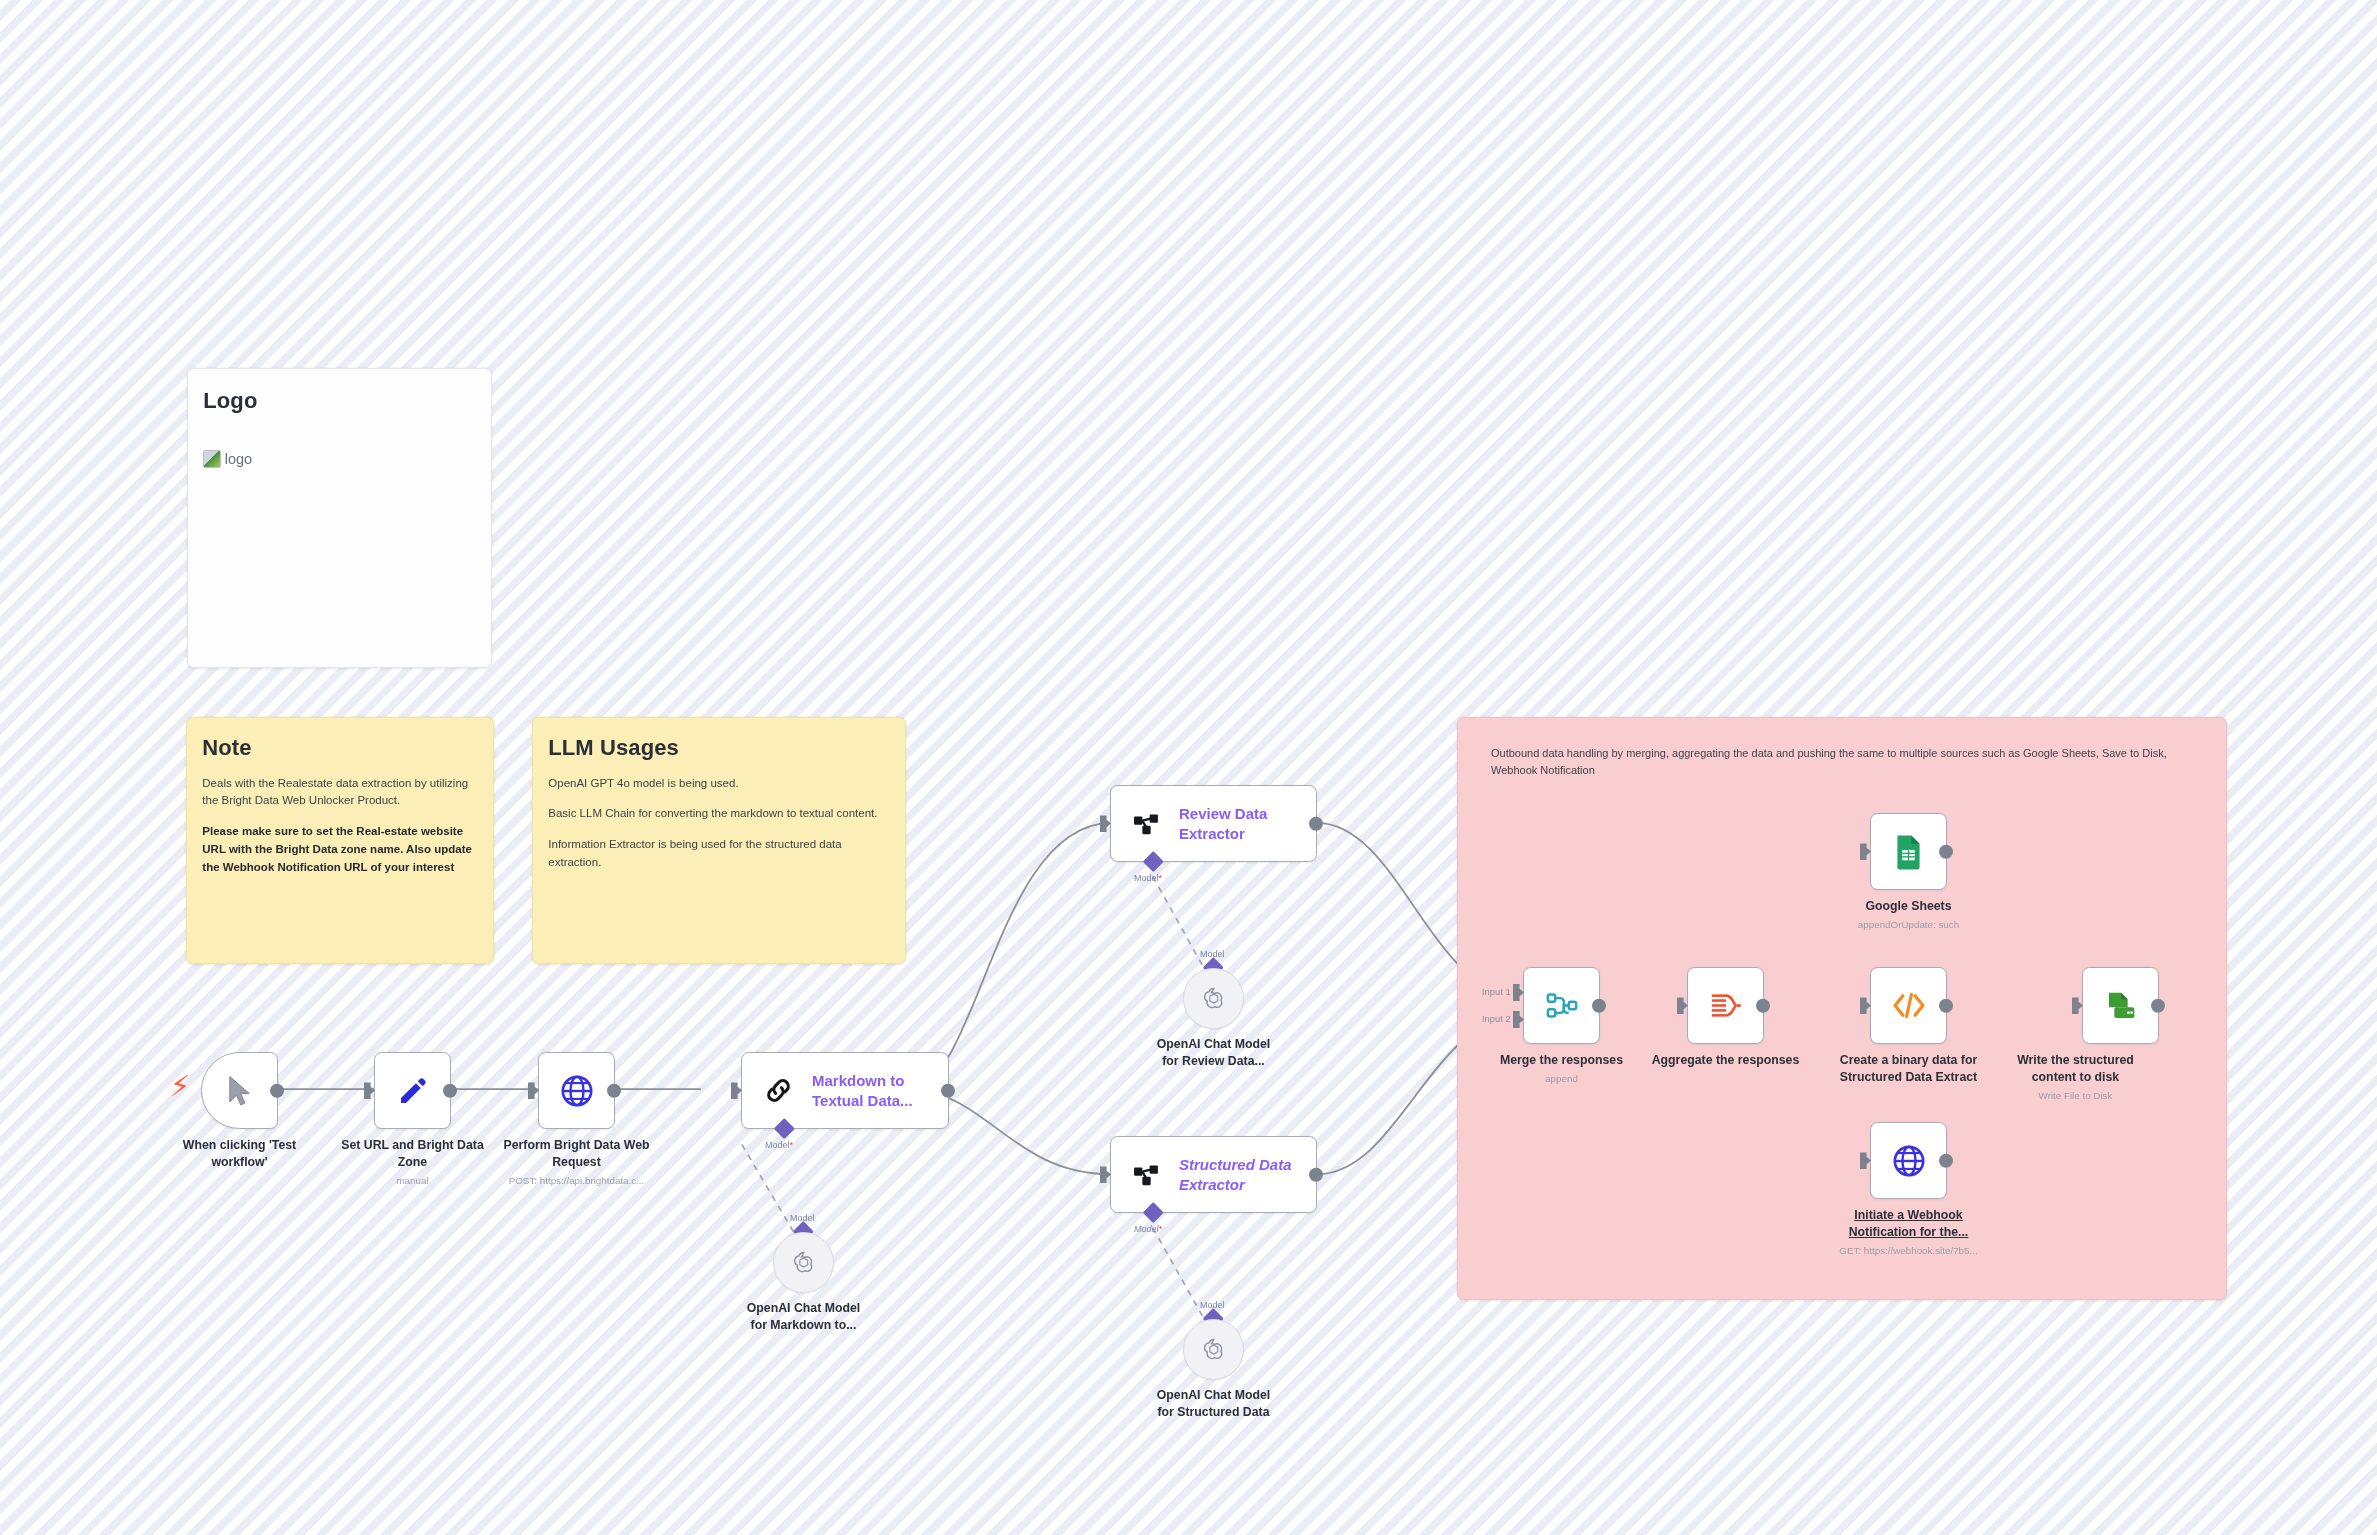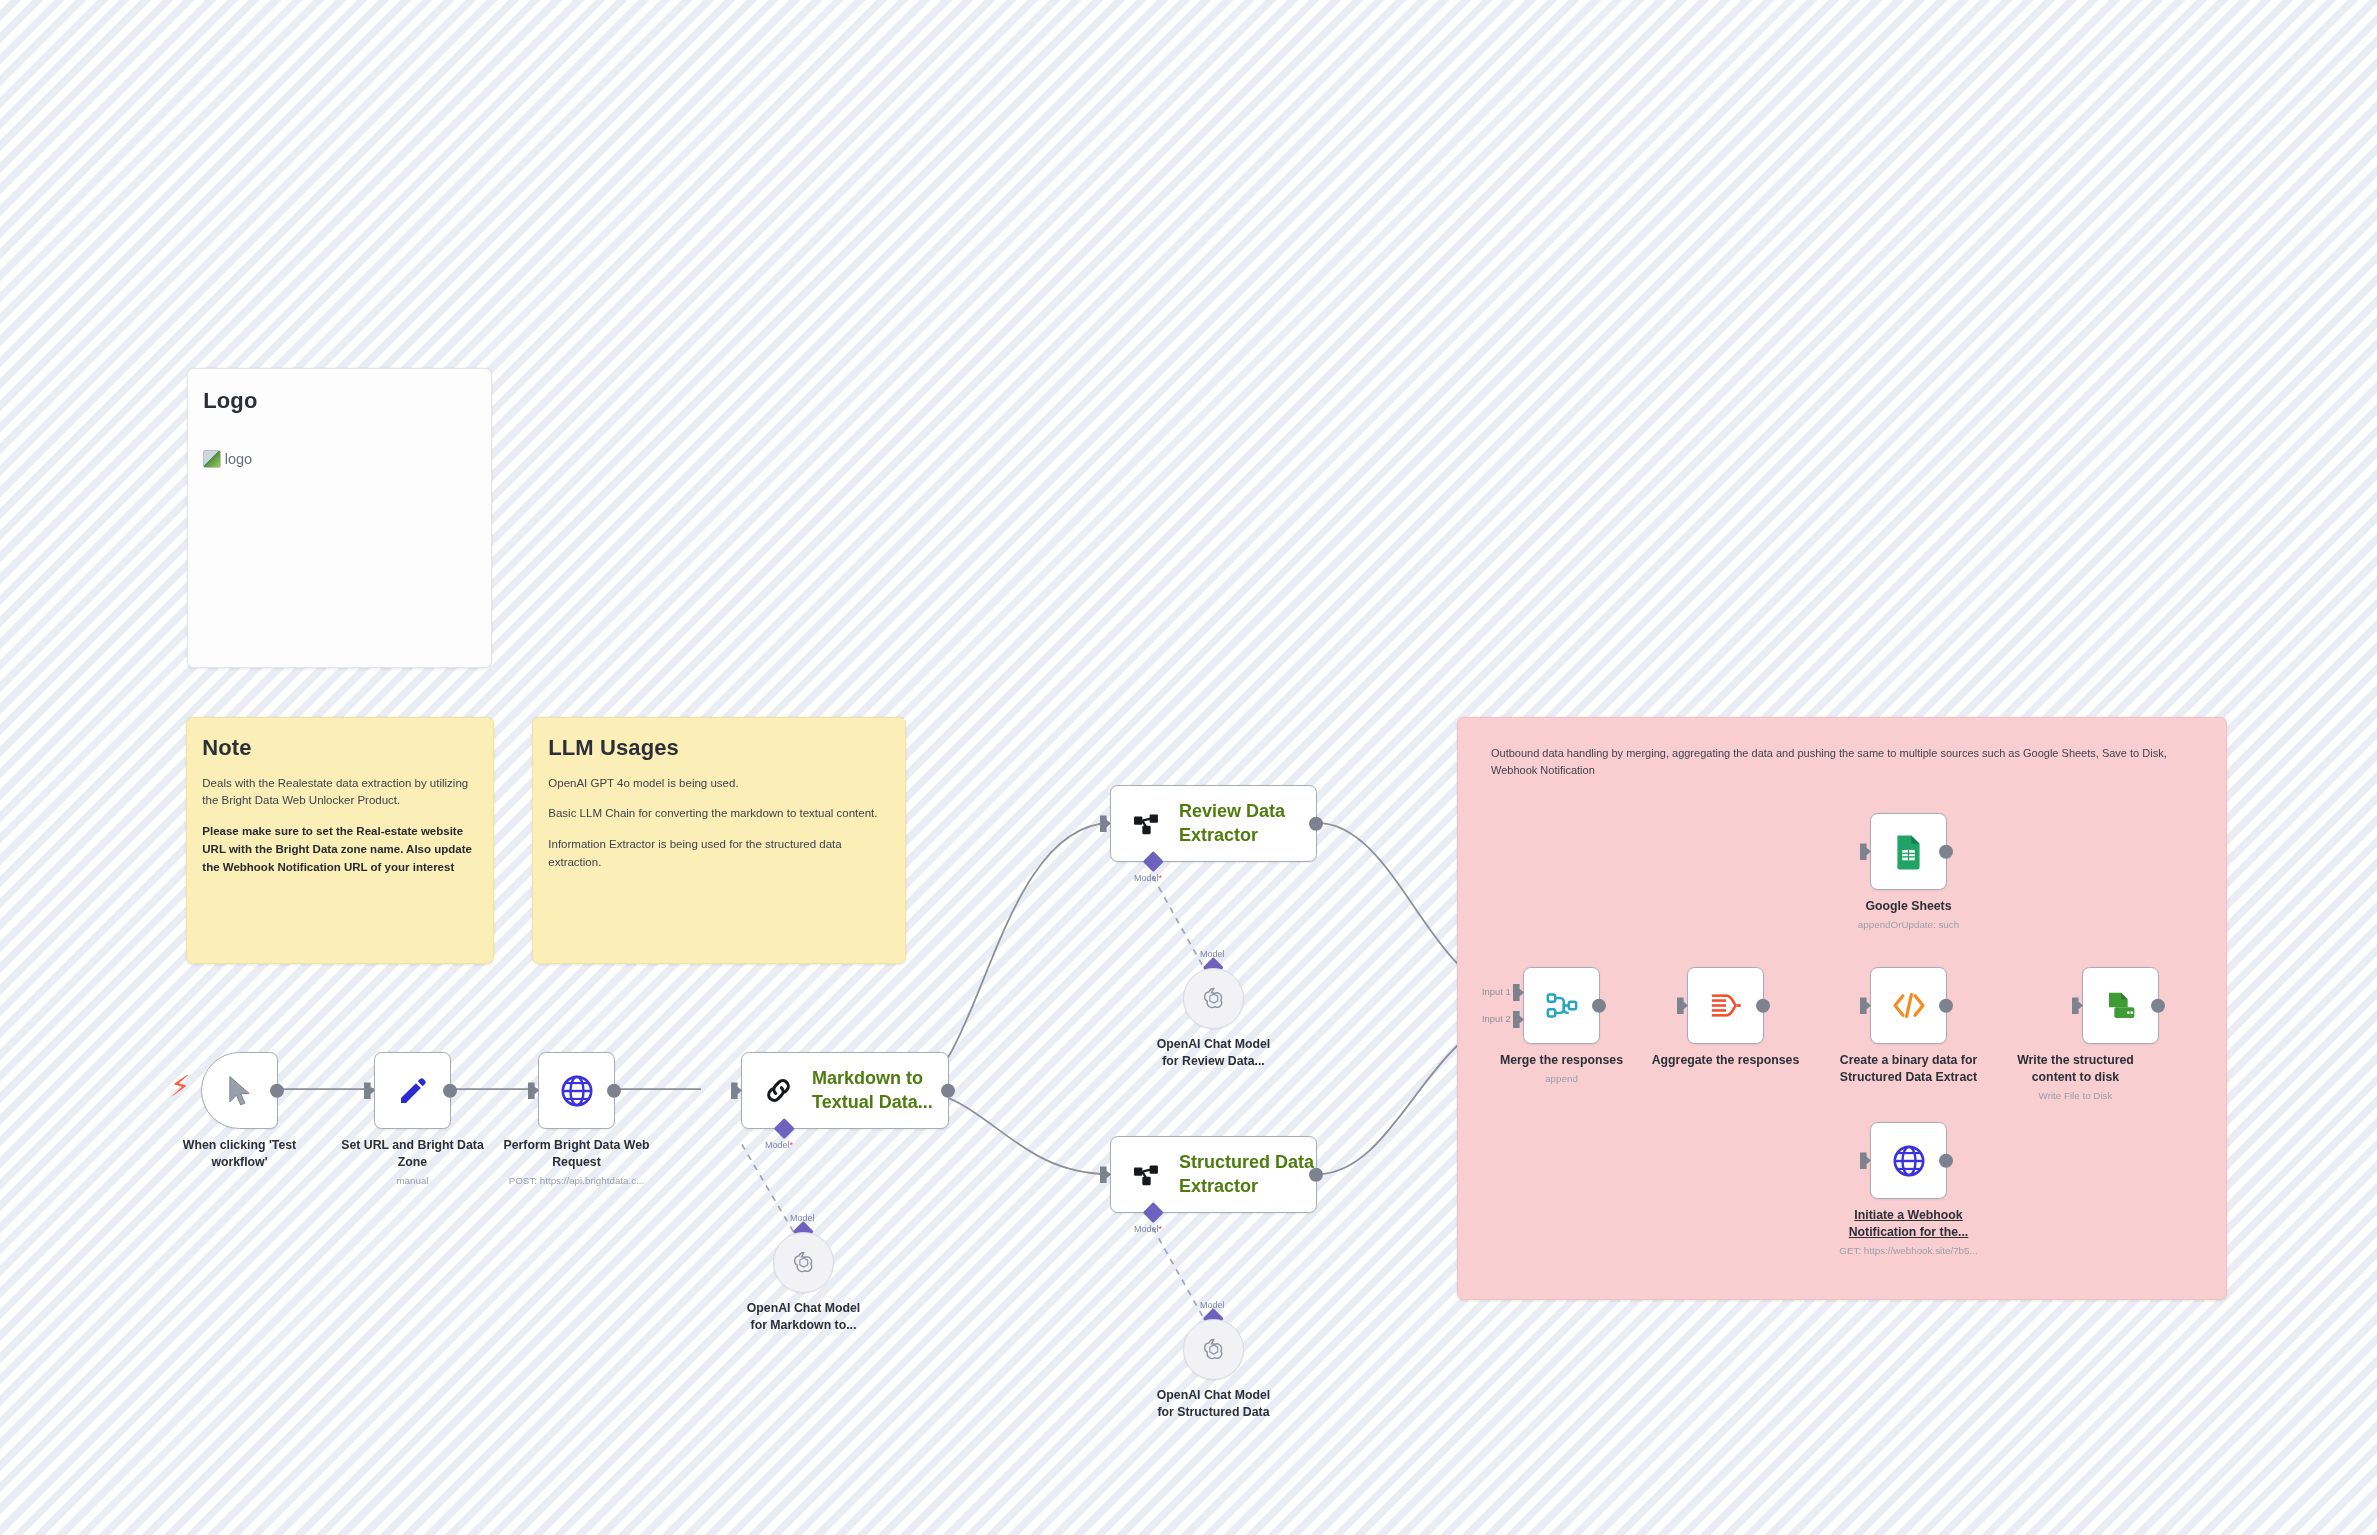--- a/index.html
+++ b/index.html
@@ -47,21 +47,21 @@
       box-shadow:0 0.9px 1.7px rgba(30,35,45,.07);position:relative;}
   .node.trigger .box{border-top-left-radius:39px;border-bottom-left-radius:39px;}
   .node .caption{position:absolute;left:50%;transform:translateX(-50%);
       text-align:center;font-size:12.3px;line-height:1.35;color:#2b2f38;
       font-weight:600;white-space:pre-line;width:196px;}
   .node .subtitle{position:absolute;left:50%;transform:translateX(-50%);
       text-align:center;font-size:9.8px;color:#9aa0ab;width:213px;}
 
   
   .node.wide .box{justify-content:flex-start;padding-left:22px;gap:19px;}
-  .node.wide .inlabel{font-size:18px;line-height:1.3;color:#4d7c0f;font-weight:600;white-space:pre-line;}
+  .node.wide .inlabel{font-size:15px;line-height:1.3;color:#8b5cf6;font-weight:600;white-space:pre-line;}
 
   
   .node.round .box{border-radius:50%;background:#f2f2f6;border:1.2px solid #d9dae1;}
 
   
   .outdot{position:absolute;width:14.5px;height:14.5px;border-radius:50%;background:#7d838e;
           top:50%;right:-7.2px;transform:translateY(-50%);}
   .inarrow{position:absolute;top:50%;left:-11px;transform:translateY(-50%);
            width:11px;height:17px;background:#7d838e;
            clip-path:polygon(0 0,60% 0,60% 28%,100% 50%,60% 72%,60% 100%,0 100%);}
@@ -220,21 +220,21 @@
       <span class="inlabel">Review Data
 Extractor</span>
       <span class="outdot"></span>
       <span class="aiport" style="left:35px;bottom:-7.7px;"></span>
     </div>
     <div class="portlabel" style="left:24px;top:88px;">
       <span>Model</span><span class="req">*</span>
     </div>
   </div>
 
-  <div class="node wide" style="left:1110px;top:1136px;width:207px;height:83px;">
+  <div class="node wide" style="left:1110px;top:1136px;width:207px;height:83px;font-style:italic;">
     <div class="box" style="width:207px;height:77px;">
       <span class="inarrow"></span>
       <svg width="27" height="25.5" viewBox="0 0 26 24">
         <rect x="1" y="5" width="8" height="8" rx="1" fill="#16181d"></rect>
         <rect x="16" y="3" width="8" height="8" rx="1" fill="#16181d"></rect>
         <rect x="9" y="14" width="8" height="8" rx="1" fill="#16181d"></rect>
         <path d="M9 9 L17 7 M9 9 L13 16" stroke="#16181d" stroke-width="2.2" fill="none"></path>
       </svg>
       <span class="inlabel">Structured Data
 Extractor</span>

